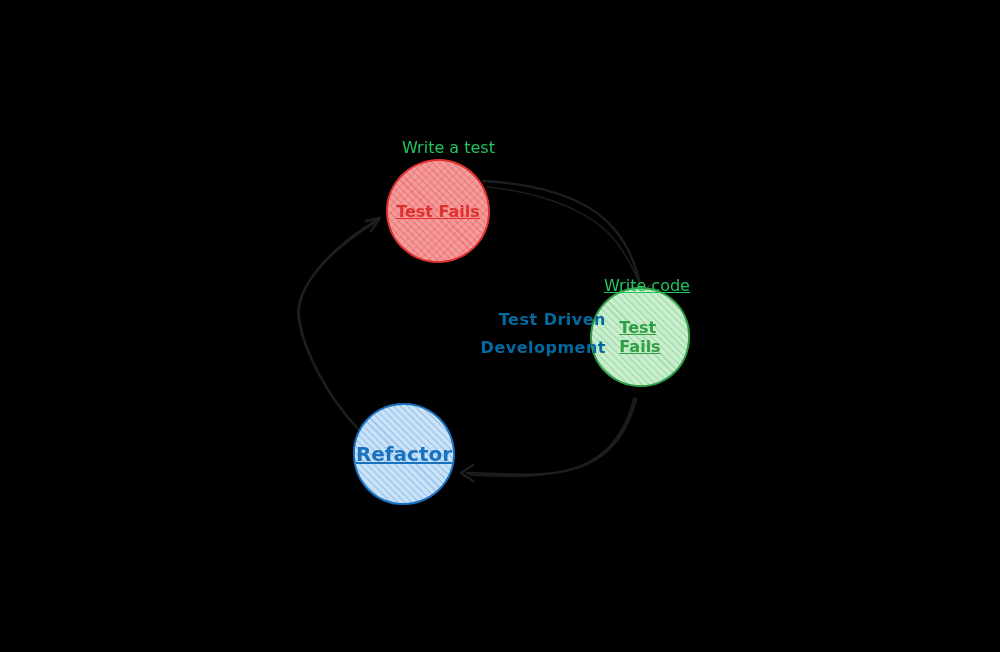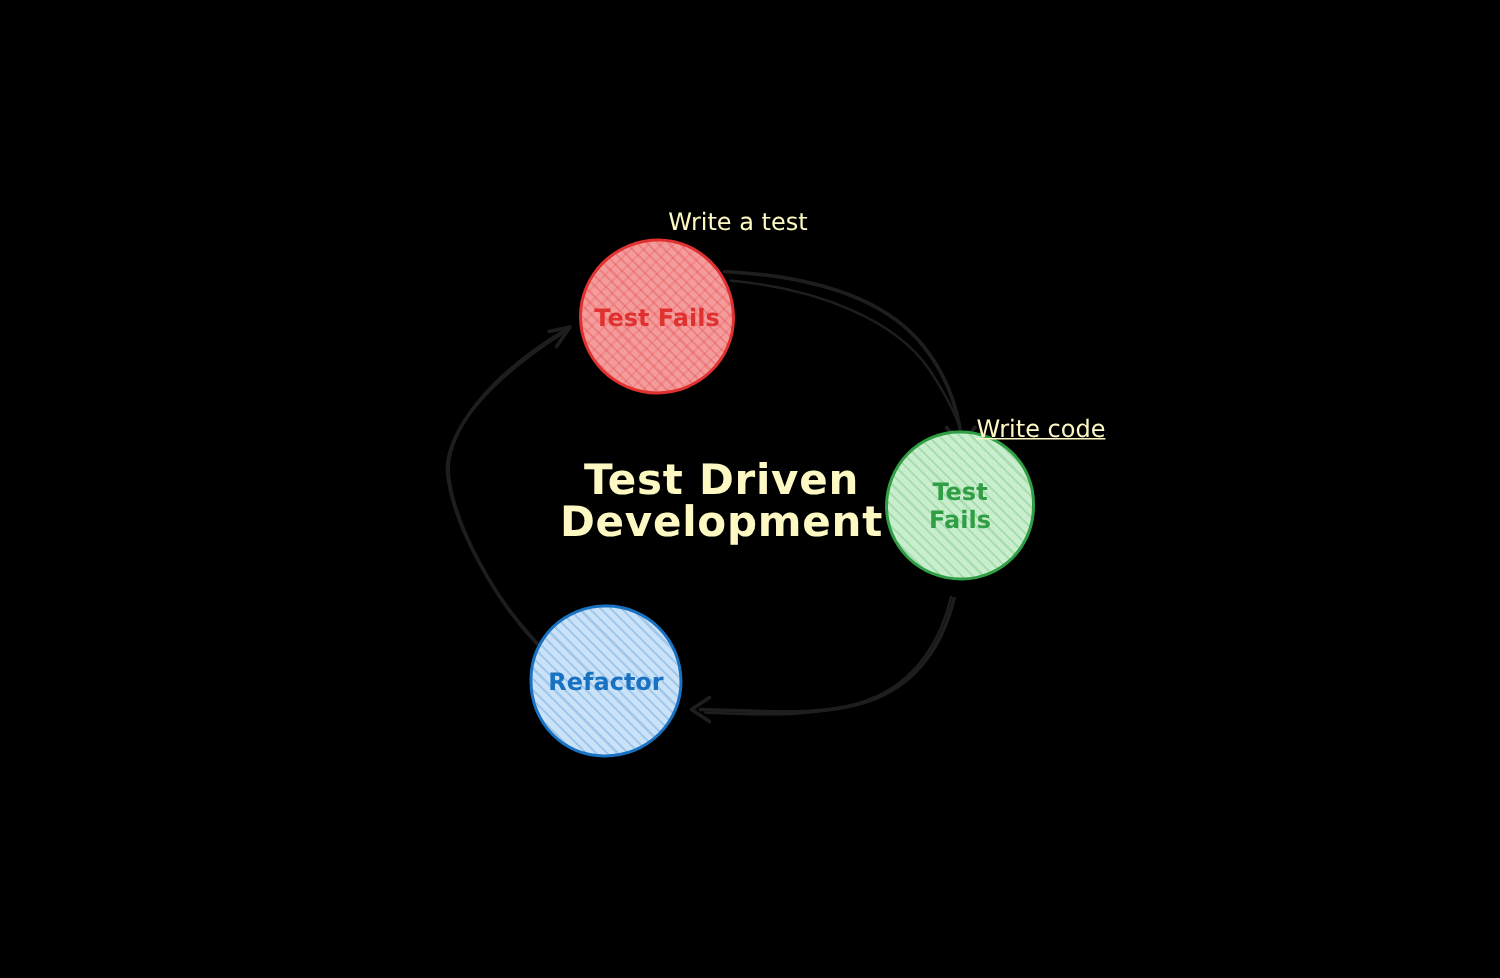--- a/index.html
+++ b/index.html
@@ -3,55 +3,55 @@
 <meta charset="utf-8">
 <style>
   html,body{margin:0;padding:0;background:#000;}
   .stage{
     position:relative;width:1000px;height:652px;background:#000000;
     overflow:hidden;font-family:"DejaVu Sans",sans-serif;
   }
   .edges{position:absolute;inset:0;}
   .node{
     position:absolute;display:flex;align-items:center;justify-content:center;
-    text-align:center;box-sizing:border-box;font-weight:bold;
+    box-sizing:border-box;font-weight:bold;text-decoration:underline;
   }
   .node-test-fails{
     left:386px;top:159px;width:104px;height:104px;
     border:2.5px solid #e03131;color:#e03131;font-size:16px;
     border-radius:51% 49% 50% 50% / 50% 51% 49% 50%;
     background-color:#f49c9c;
     background-image:
       repeating-linear-gradient(45deg, rgba(224,49,49,.25) 0 1.5px, transparent 1.5px 5px),
       repeating-linear-gradient(-45deg, rgba(224,49,49,.15) 0 1.5px, transparent 1.5px 6px);
   }
   .node-test-passes{
     left:590px;top:287px;width:100px;height:100px;
     border:2.5px solid #2f9e44;color:#2f9e44;font-size:16px;line-height:19px;
     border-radius:50% 50% 49% 51% / 51% 49% 50% 50%;
     background-color:#c8eecd;
     background-image:
       repeating-linear-gradient(45deg, rgba(47,158,68,.20) 0 1.5px, transparent 1.5px 5px);
   }
   .node-refactor{
     left:353px;top:403px;width:102px;height:102px;
-    border:2.5px solid #1971c2;color:#1971c2;font-size:16px;
+    border:2.5px solid #1971c2;color:#1971c2;font-size:20px;
     border-radius:50% 50% 51% 49% / 49% 51% 50% 50%;
     background-color:#c9e2f8;
     background-image:
       repeating-linear-gradient(45deg, rgba(25,113,194,.22) 0 1.5px, transparent 1.5px 5px);
   }
   .diagram-title{
     position:absolute;left:356px;top:306px;width:250px;
-    text-align:center;color:#fef9c3;font-size:28px;font-weight:bold;
+    text-align:right;color:#0369a1;font-size:16px;font-weight:bold;
     line-height:28px;letter-spacing:.5px;
   }
   .edge-label{
-    position:absolute;width:180px;text-align:center;
-    color:#fef9c3;font-size:16px;
+    position:absolute;width:180px;
+    color:#22c55e;font-size:16px;
   }
   .edge-label-top{left:402px;top:138px;}
   .edge-label-right{left:604px;top:276px;text-decoration:underline;}
   .edge-label-bottom-left{left:235px;top:481px;}
 </style>
 </head>
 <body>
 
 <div class="stage">
 

